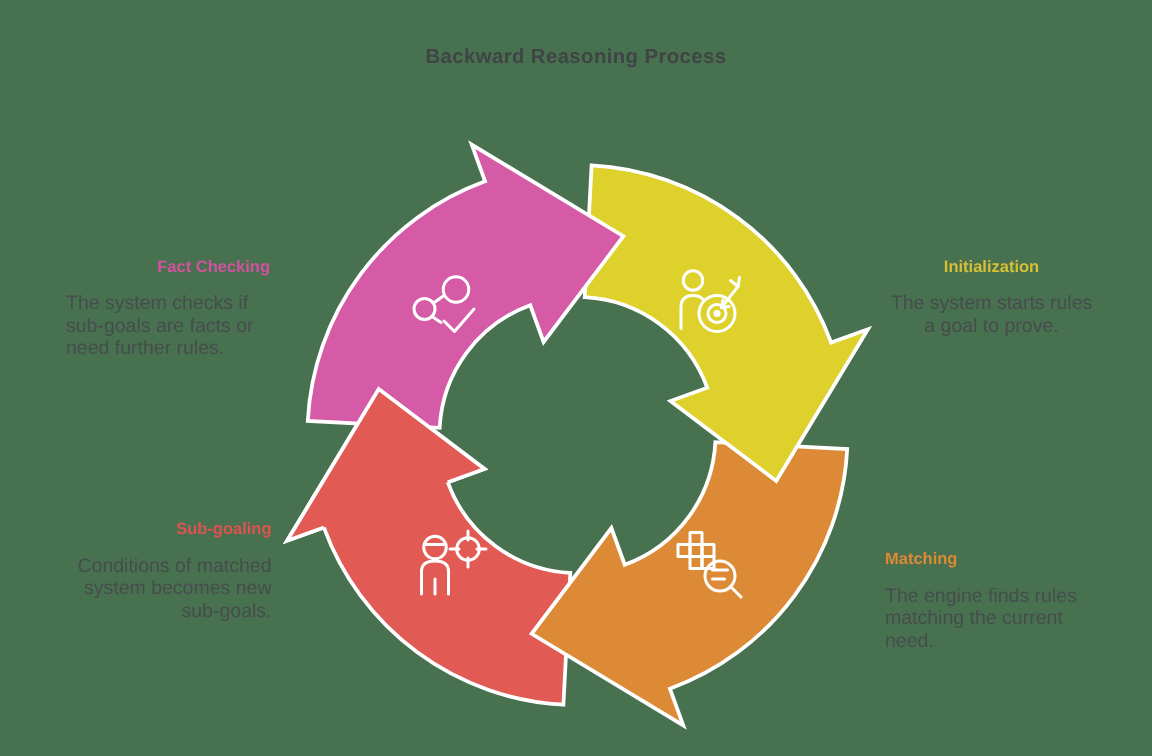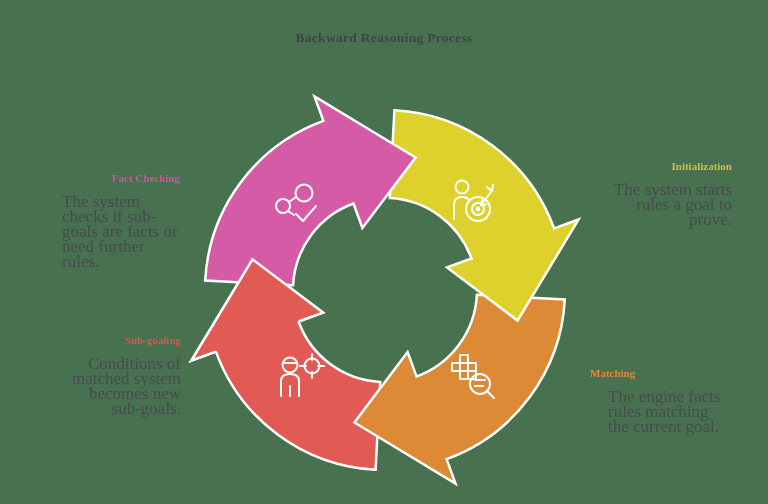--- a/index.html
+++ b/index.html
@@ -2,43 +2,42 @@
 <html><head>
 <meta charset="utf-8">
 <style>
   html,body{margin:0;padding:0;}
   body{
     width:768px;height:504px;
     background:#48714f;
     font-family:"Liberation Sans", sans-serif;
     overflow:hidden;
   }
-  .stage{position:relative;width:768px;height:504px;font-family:Liberation Serif, serif;}
+  .stage{position:relative;width:768px;height:504px;}
   .title{
     position:absolute;top:30px;left:0;width:768px;
     text-align:center;
     font-size:13.5px;font-weight:bold;letter-spacing:.3px;
     color:#3f4446;
   }
   svg.cycle{position:absolute;left:0;top:0;}
   .block{position:absolute;}
   .block .h{
     font-size:11px;font-weight:bold;line-height:1.2;
     margin:0 0 9px 0;
   }
   .block .b{
-    font-size:17px;line-height:15px;
+    font-size:13px;line-height:15px;
     color:#474c4e;
-    margin-left:18px;
   }
   .block.fact{left:44px;top:172px;width:136px;}
   .block.fact .h{text-align:right;}
   .block.fact .b{text-align:left;}
-  .block.init{left:590px;top:160px;width:142px;text-align:right;}
-  .block.sub{left:46px;top:334px;width:135px;text-align:right;}
+  .block.init{left:590px;top:172px;width:142px;text-align:center;}
+  .block.sub{left:46px;top:347px;width:135px;text-align:right;}
   .block.match{left:590px;top:339px;width:142px;text-align:left;}
   .icon{stroke:#fff;stroke-width:2;fill:none;stroke-linecap:round;stroke-linejoin:round;}
 </style>
 </head>
 <body style="background: rgb(72, 113, 79);">
 
 <div class="stage">
 
   <div class="title" style="color: rgb(63, 68, 70);">Backward Reasoning Process</div>
 
@@ -108,16 +107,16 @@
     <div class="b" style="color: rgb(71, 76, 78);">The system starts rules a goal to prove.</div>
   </div>
 
   <div class="block sub">
     <div class="h" style="color: rgb(220, 84, 80);">Sub-goaling</div>
     <div class="b" style="color: rgb(71, 76, 78);">Conditions of matched system becomes new sub-goals.</div>
   </div>
 
   <div class="block match">
     <div class="h" style="color: rgb(221, 138, 54); margin-top: 28px;">Matching</div>
-    <div class="b" style="color: rgb(71, 76, 78);">The engine facts rules matching the current goal.</div>
+    <div class="b" style="color: rgb(71, 76, 78);">The engine finds rules matching the current need.</div>
   </div>
 
 </div>
 
 </body></html>

